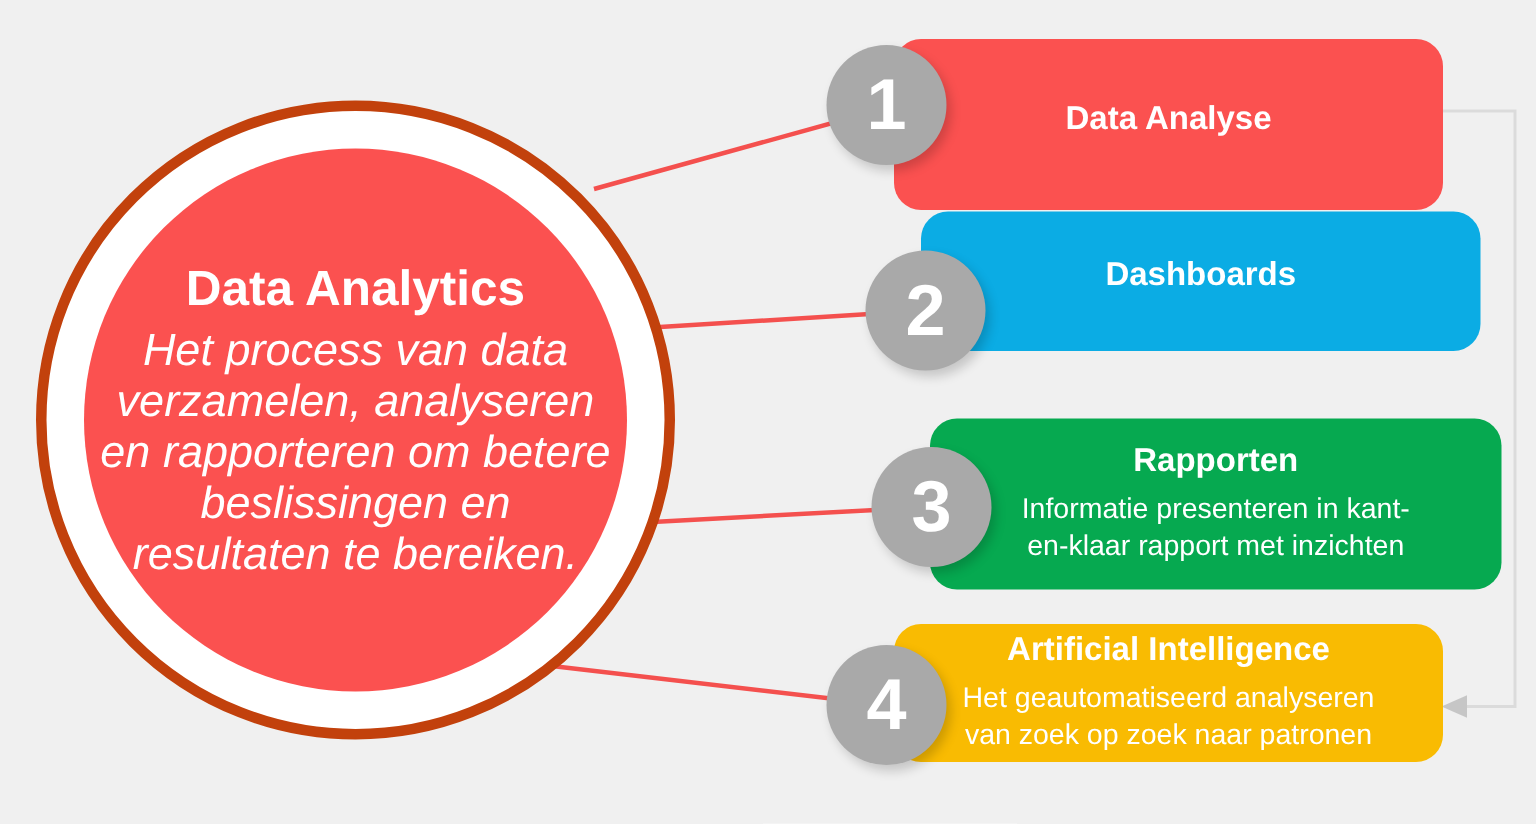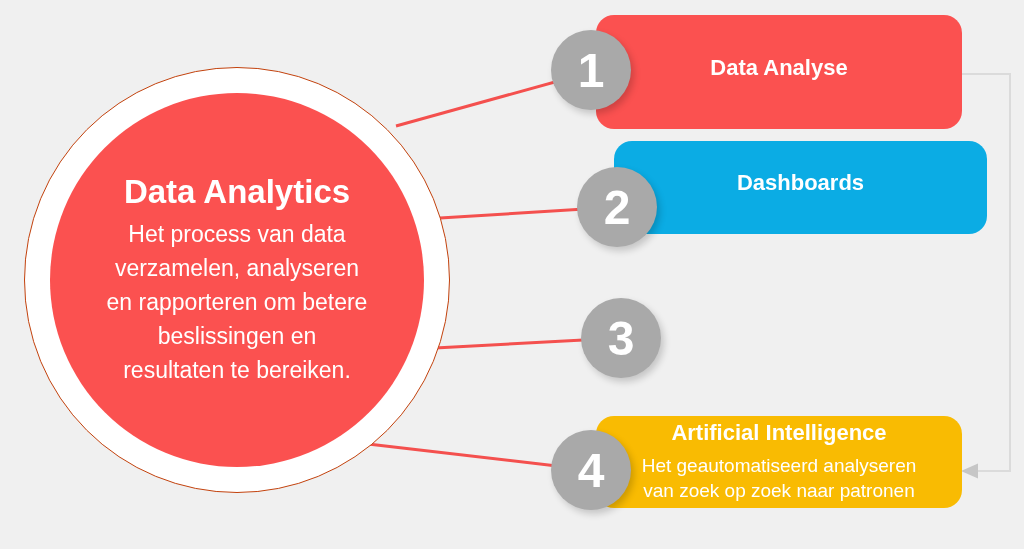--- a/index.html
+++ b/index.html
@@ -19,21 +19,21 @@
     left: 0; top: 0;
     z-index: 1;
   }
   
   .main-circle {
     position: absolute;
     left: 24px; top: 67px;
     width: 426px; height: 426px;
     box-sizing: border-box;
     background: #FFFFFF;
-    border: 1px solid #c2410c;
+    border: 7px solid #c2410c;
     border-radius: 50%;
     z-index: 2;
   }
   .main-circle-inner {
     position: absolute;
     inset: 25px;
     border-radius: 50%;
     display: flex;
     flex-direction: column;
     align-items: center;
@@ -41,23 +41,24 @@
     text-align: center;
     color: #FFFFFF;
   }
   .main-title {
     font-size: 33px;
     font-weight: 700;
     line-height: 1.15;
     margin-bottom: 7px;
   }
   .main-desc {
-    font-size: 23px;
+    font-size: 30px;
     line-height: 34px;
     white-space: pre-line;
+    font-style: italic;
   }
   
   .box {
     position: absolute;
     box-sizing: border-box;
     border-radius: 18px;
     color: #FFFFFF;
     display: flex;
     flex-direction: column;
     align-items: center;
@@ -69,21 +70,21 @@
   .box-title {
     font-size: 22px;
     font-weight: 700;
     margin-bottom: 7px;
   }
   .box-desc {
     font-size: 19px;
     line-height: 25px;
     white-space: pre-line;
   }
-  .box1 { left: 596px; top: 15px;  width: 366px; height: 114px; }
+  .box1 { left: 596px; top: 26px;  width: 366px; height: 114px; }
   .box2 { left: 614px; top: 141px; width: 373px; height: 93px; }
   .box3 { left: 620px; top: 279px; width: 381px; height: 114px; }
   .box4 { left: 596px; top: 416px; width: 366px; height: 92px; }
   
   .badge {
     position: absolute;
     width: 80px; height: 80px;
     border-radius: 50%;
     display: flex;
     align-items: center;
@@ -125,20 +126,25 @@
   </div>
 
   <div class="box box1" style="background: rgb(251, 81, 80);">
     <div class="box-title">Data Analyse</div>
   </div>
 
   <div class="box box2" style="background: rgb(11, 172, 228);">
     <div class="box-title">Dashboards</div>
   </div>
 
+  <div class="box box3" style="background: rgb(6, 169, 80);">
+    <div class="box-title">Rapporten</div>
+    <div class="box-desc">Informatie presenteren in kant-
+en-klaar rapport met inzichten</div>
+  </div>
 
   <div class="box box4" style="background: rgb(249, 187, 2);">
     <div class="box-title">Artificial Intelligence</div>
     <div class="box-desc">Het geautomatiseerd analyseren
 van zoek op zoek naar patronen</div>
   </div>
 
   <div class="badge badge1" style="background: rgb(169, 169, 169);">
     <span>1</span>
   </div>

